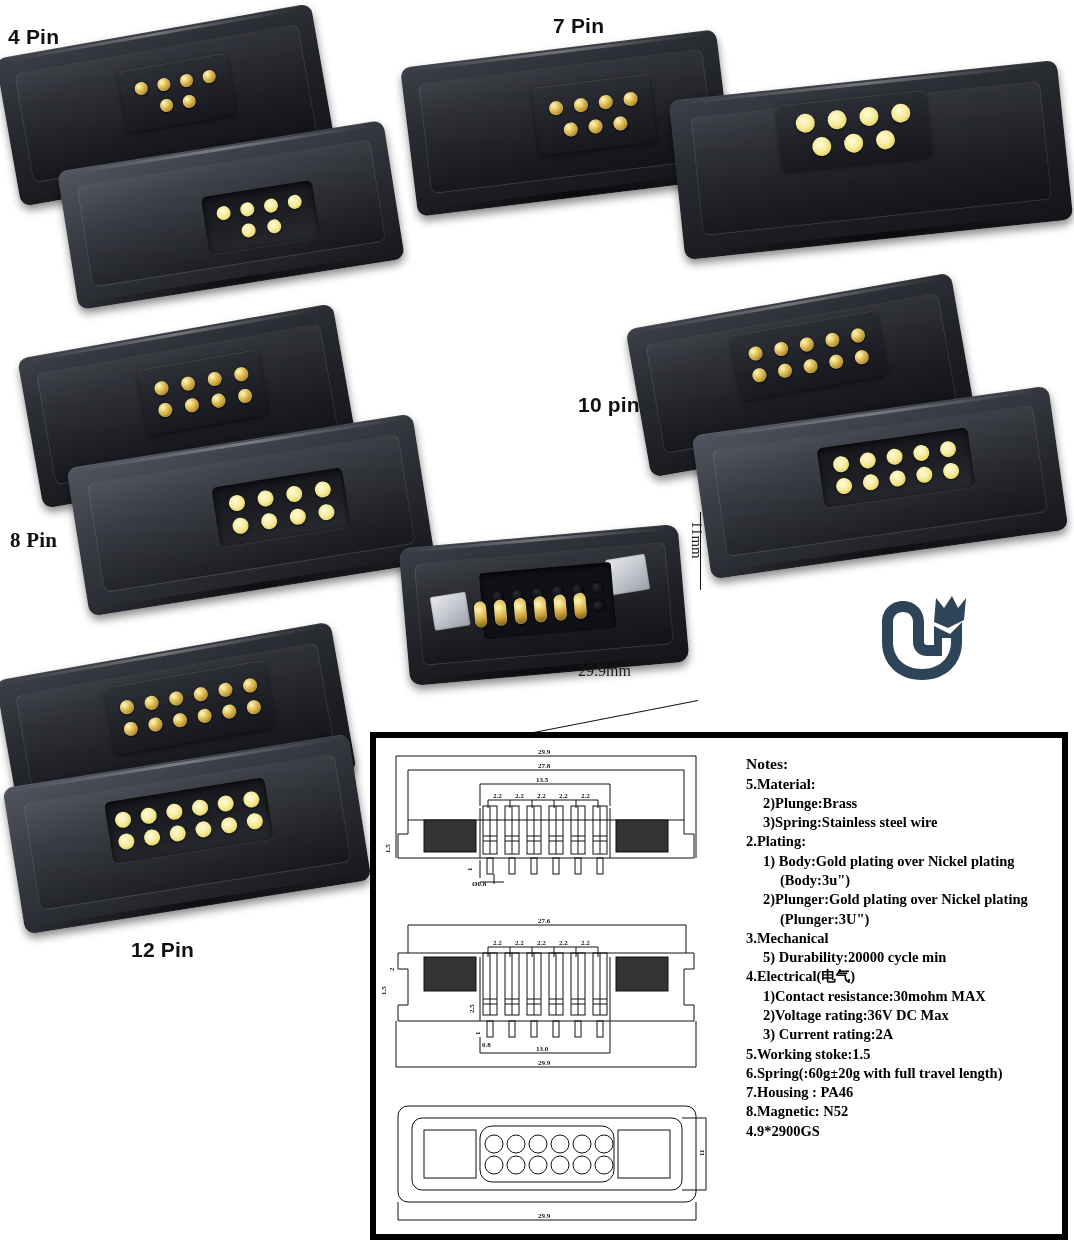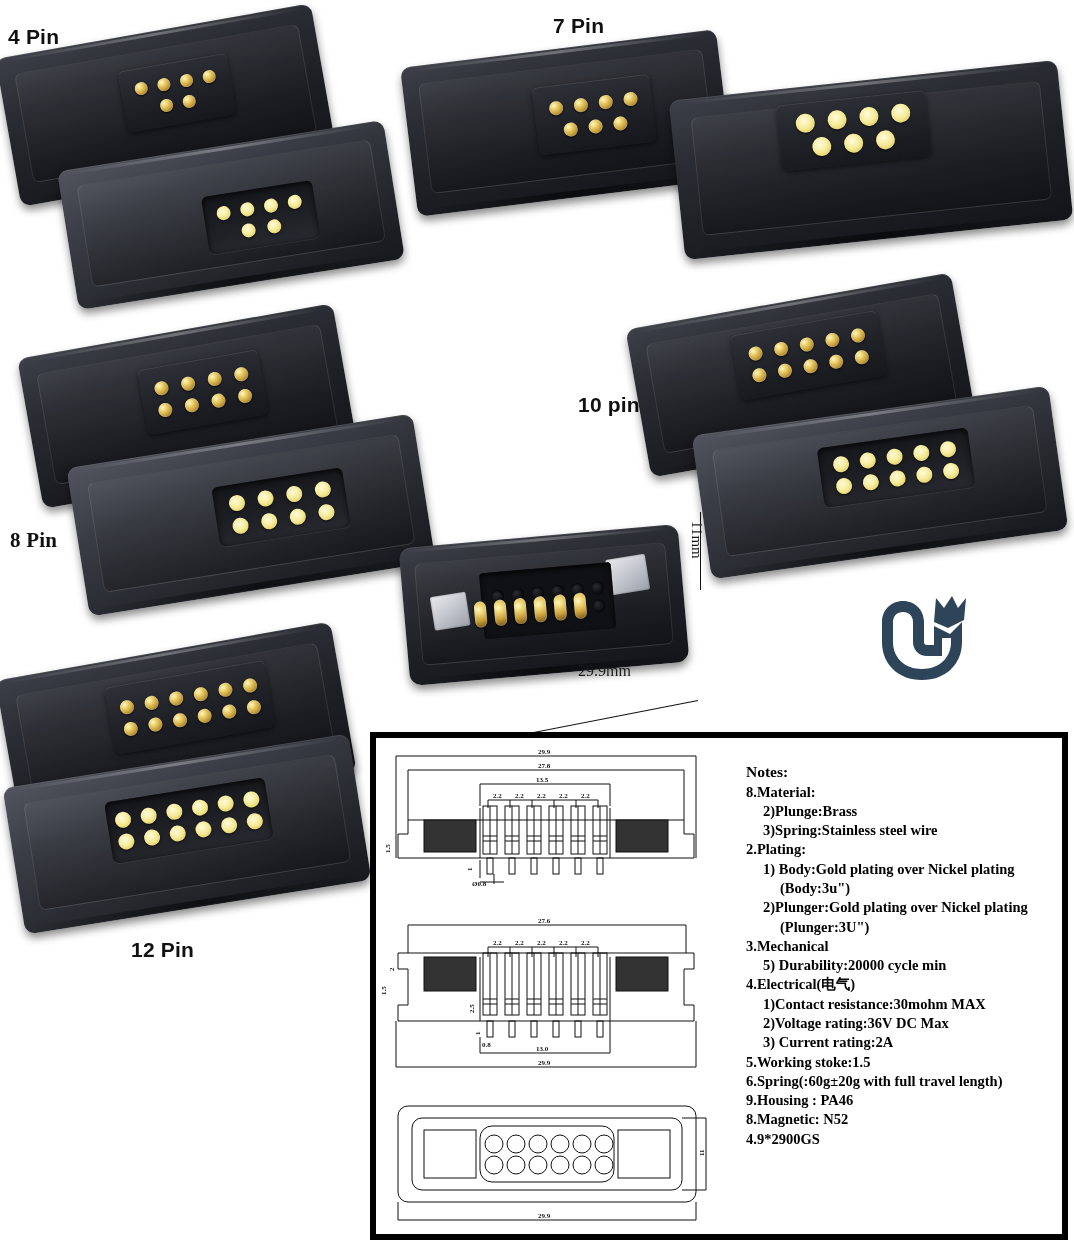--- a/index.html
+++ b/index.html
@@ -608,39 +608,39 @@
           <text x="162" y="120" stroke="none" fill="#111" font-weight="bold">29.9</text>
 
           <line x1="330" y1="20" x2="330" y2="92"></line>
           <line x1="306" y1="20" x2="330" y2="20"></line>
           <line x1="306" y1="92" x2="330" y2="92"></line>
           <text x="328" y="58" stroke="none" fill="#111" font-weight="bold" transform="rotate(-90 328 58)">11</text>
         </g>
       </g>
     </svg>
 
-    <div class="notes" style="left:370px; top:16px; width:320px;margin-top:8px;">
+    <div class="notes" style="left:370px; top:16px; width:320px;">
       <div class="n-title">Notes:</div>
       <ul>
-        <li class="lvl1">8.Material:</li>
+        <li class="lvl1">5.Material:</li>
         <li class="lvl2">2)Plunge:Brass</li>
         <li class="lvl2">3)Spring:Stainless steel wire</li>
         <li class="lvl1">2.Plating:</li>
         <li class="lvl2">1) Body:Gold plating over Nickel plating</li>
         <li class="lvl3">(Body:3u")</li>
         <li class="lvl2">2)Plunger:Gold plating over Nickel plating</li>
         <li class="lvl3">(Plunger:3U")</li>
         <li class="lvl1">3.Mechanical</li>
         <li class="lvl2">5) Durability:20000 cycle  min</li>
         <li class="lvl1">4.Electrical(电气)</li>
         <li class="lvl2">1)Contact resistance:30mohm MAX</li>
         <li class="lvl2">2)Voltage rating:36V DC Max</li>
         <li class="lvl2">3) Current rating:2A</li>
         <li class="lvl1">5.Working stoke:1.5</li>
         <li class="lvl1">6.Spring(:60g±20g with full travel length)</li>
-        <li class="lvl1">9.Housing : PA46</li>
+        <li class="lvl1">7.Housing : PA46</li>
         <li class="lvl1">8.Magnetic: N52</li>
         <li class="lvl1">4.9*2900GS</li>
       </ul>
     </div>
   </div>
 
 </div>
 
 </body></html>

